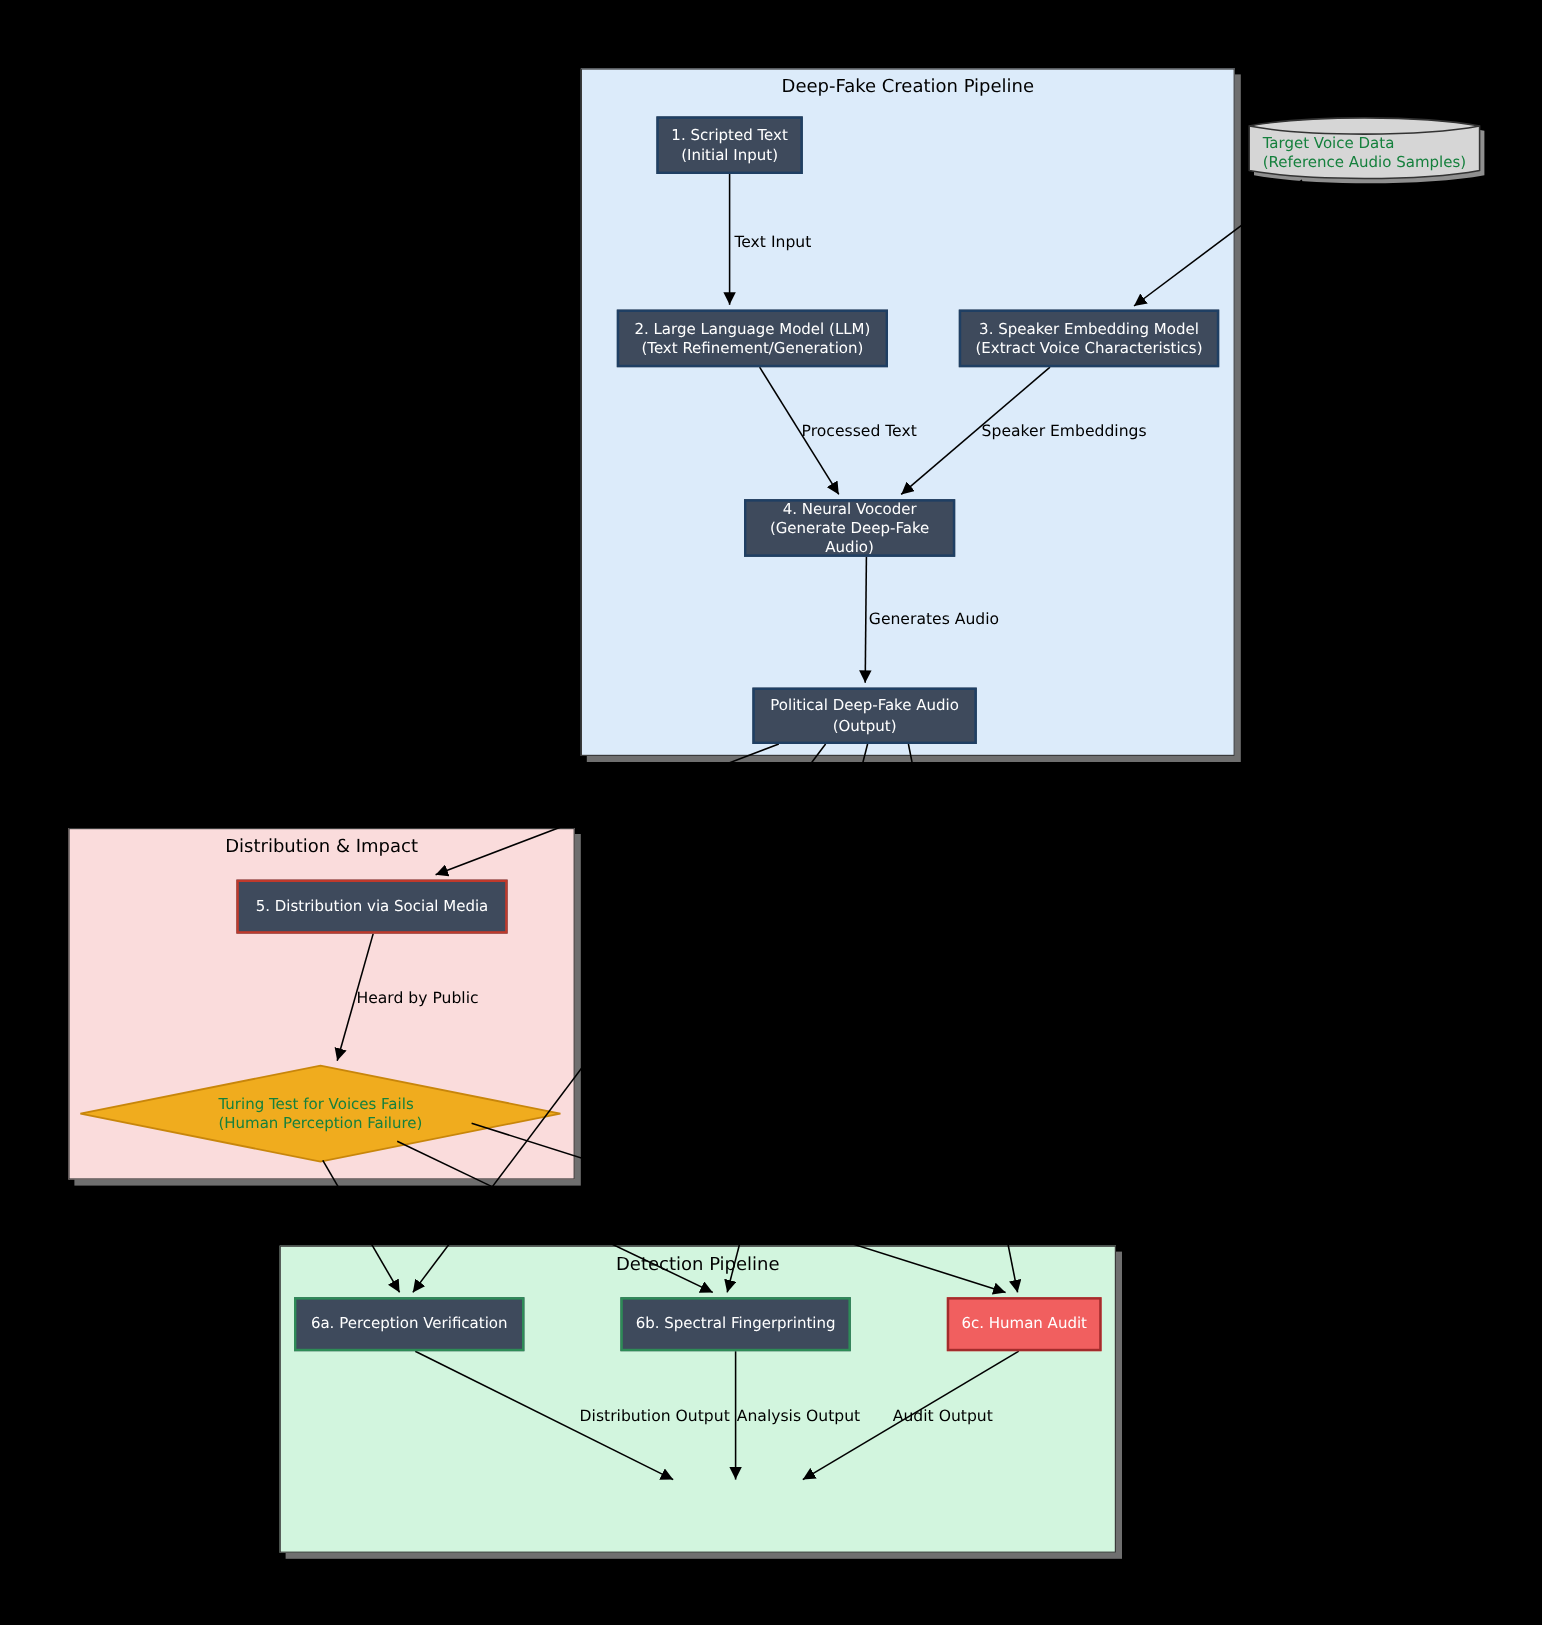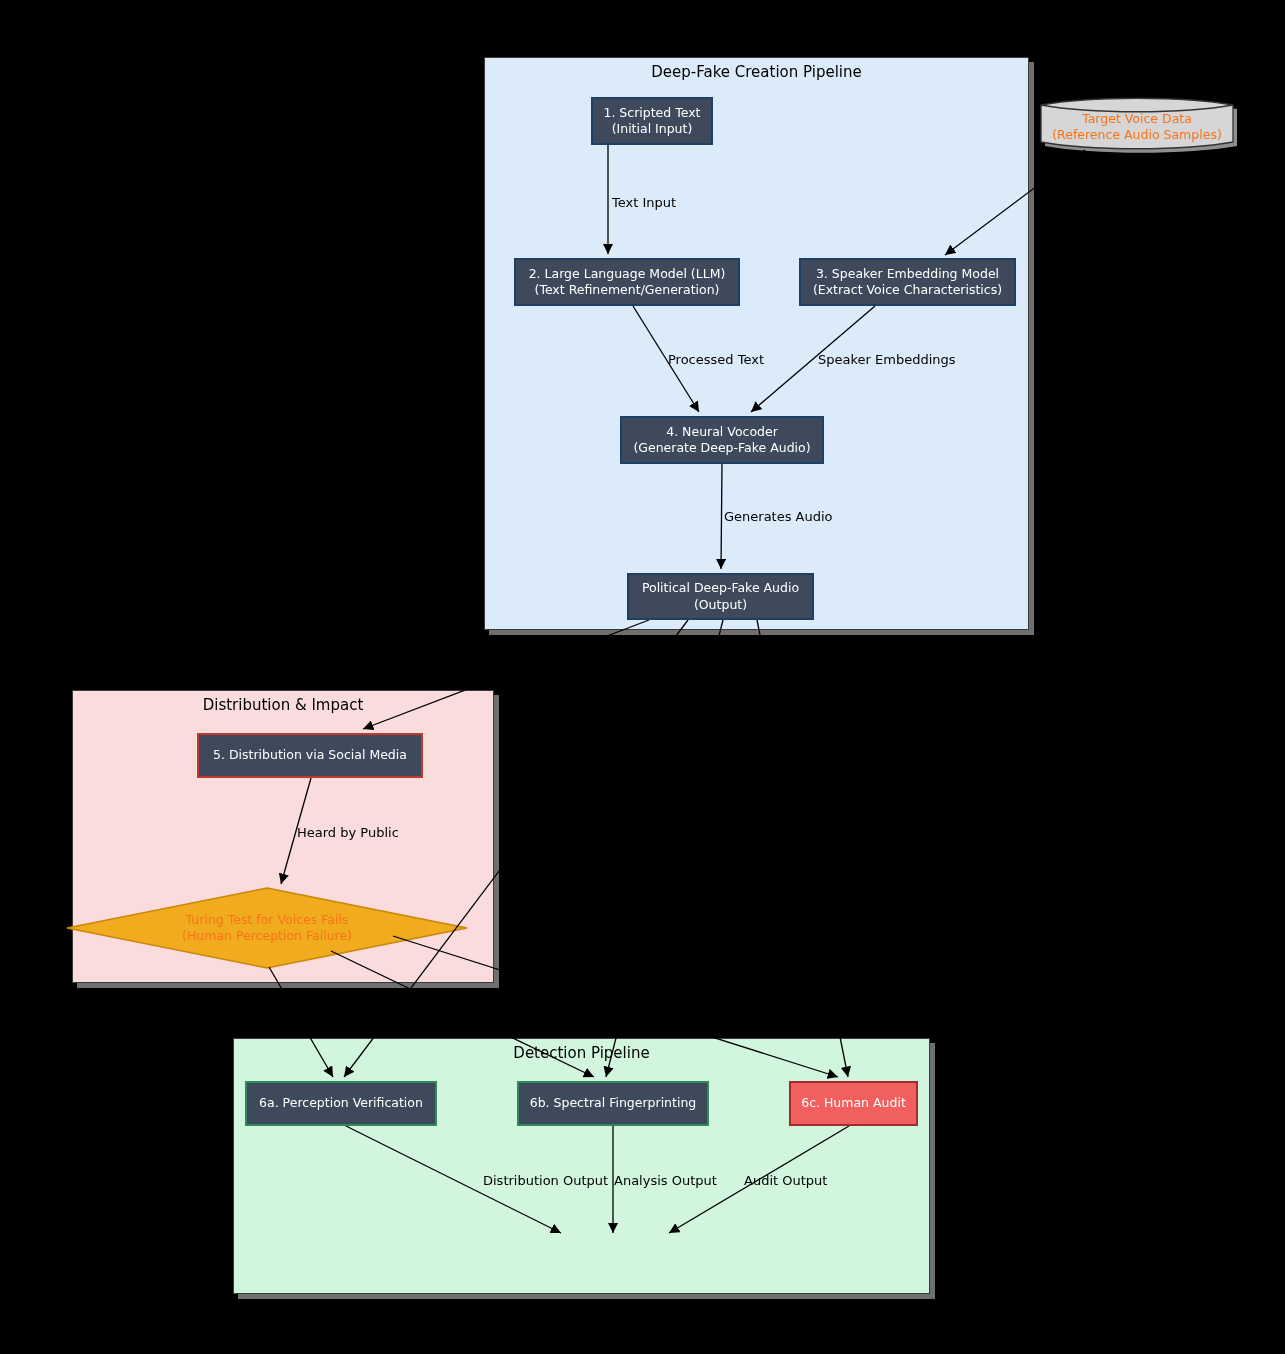--- a/index.html
+++ b/index.html
@@ -20,37 +20,37 @@
     position:absolute;display:flex;align-items:center;justify-content:center;
     text-align:center;color:#fff;font-size:12.5px;line-height:1.3;
     white-space:pre-line;background:#3e4a5c;border:2px solid #1f3f63;
     box-sizing:border-box;z-index:3;padding:2px;
   }
   .b-red{border-color:#c0392b;}
   .b-green{border-color:#2e8b57;}
   .n-audit{background:#f15f5f;border-color:#a32c2c;}
   .freetext{
     position:absolute;display:flex;align-items:center;justify-content:center;
-    text-align:center;color:#f97316;font-size:12.5px;line-height:1.3;
+    color:#15803d;font-size:12.5px;line-height:1.3;
     white-space:pre-line;z-index:3;
   }
   .edge-label{
     position:absolute;color:#000;font-size:13px;white-space:nowrap;z-index:3;
   }
 </style>
 </head>
 <body>
 
 <div class="canvas">
 
   <div class="cluster" style="left:484px;top:57px;width:545px;height:573px;background:#dcebfa;">
     <div class="cluster-title">Deep-Fake Creation Pipeline</div>
   </div>
 
-  <div class="cluster" style="left:72px;top:690px;width:422px;height:293px;background:#fadcdc;">
+  <div class="cluster" style="left:57px;top:690px;width:422px;height:293px;background:#fadcdc;">
     <div class="cluster-title">Distribution &amp; Impact</div>
   </div>
 
   <div class="cluster" style="left:233px;top:1038px;width:697px;height:256px;background:#d2f5de;">
     <div class="cluster-title">Detection Pipeline</div>
   </div>
 
   <svg class="edges" width="1285" height="1354" viewBox="0 0 1285 1354">
     <defs>
       <marker id="arrow" viewBox="0 0 10 10" refX="10" refY="5" markerWidth="8" markerHeight="8" orient="auto">
@@ -75,30 +75,30 @@
     <path d="M757,620 L848,1077" stroke="#000" stroke-width="1.3" fill="none" marker-end="url(#arrow)"></path>
     <path d="M311,778 L281,884" stroke="#000" stroke-width="1.3" fill="none" marker-end="url(#arrow)"></path>
     <path d="M269,967 L333,1077" stroke="#000" stroke-width="1.3" fill="none" marker-end="url(#arrow)"></path>
     <path d="M331,951 L594,1077" stroke="#000" stroke-width="1.3" fill="none" marker-end="url(#arrow)"></path>
     <path d="M393,936 L838,1077" stroke="#000" stroke-width="1.3" fill="none" marker-end="url(#arrow)"></path>
     <path d="M346,1126 L561,1233" stroke="#000" stroke-width="1.3" fill="none" marker-end="url(#arrow)"></path>
     <path d="M613,1126 L613,1233" stroke="#000" stroke-width="1.3" fill="none" marker-end="url(#arrow)"></path>
     <path d="M849,1126 L669,1233" stroke="#000" stroke-width="1.3" fill="none" marker-end="url(#arrow)"></path>
   </svg>
 
-  <div class="node" style="left:547px;top:97px;width:122px;height:48px;margin-left:44px;">1. Scripted Text
+  <div class="node" style="left:547px;top:97px;width:122px;height:48px;">1. Scripted Text
 (Initial Input)</div>
 
   <div class="node" style="left:514px;top:258px;width:226px;height:48px;">2. Large Language Model (LLM)
 (Text Refinement/Generation)</div>
 
   <div class="node" style="left:799px;top:258px;width:217px;height:48px;">3. Speaker Embedding Model
 (Extract Voice Characteristics)</div>
 
-  <div class="node" style="left:620px;top:416px;width:204px;height:48px;">4. Neural Vocoder
+  <div class="node" style="left:620px;top:416px;width:176px;height:48px;">4. Neural Vocoder
 (Generate Deep-Fake Audio)</div>
 
   <div class="node" style="left:627px;top:573px;width:187px;height:47px;">Political Deep-Fake Audio
 (Output)</div>
 
   <div class="freetext" style="left:1043px;top:107px;width:188px;height:40px;">Target Voice Data
 (Reference Audio Samples)</div>
 
   <div class="node b-red" style="left:197px;top:733px;width:226px;height:45px;">5. Distribution via Social Media</div>
 

